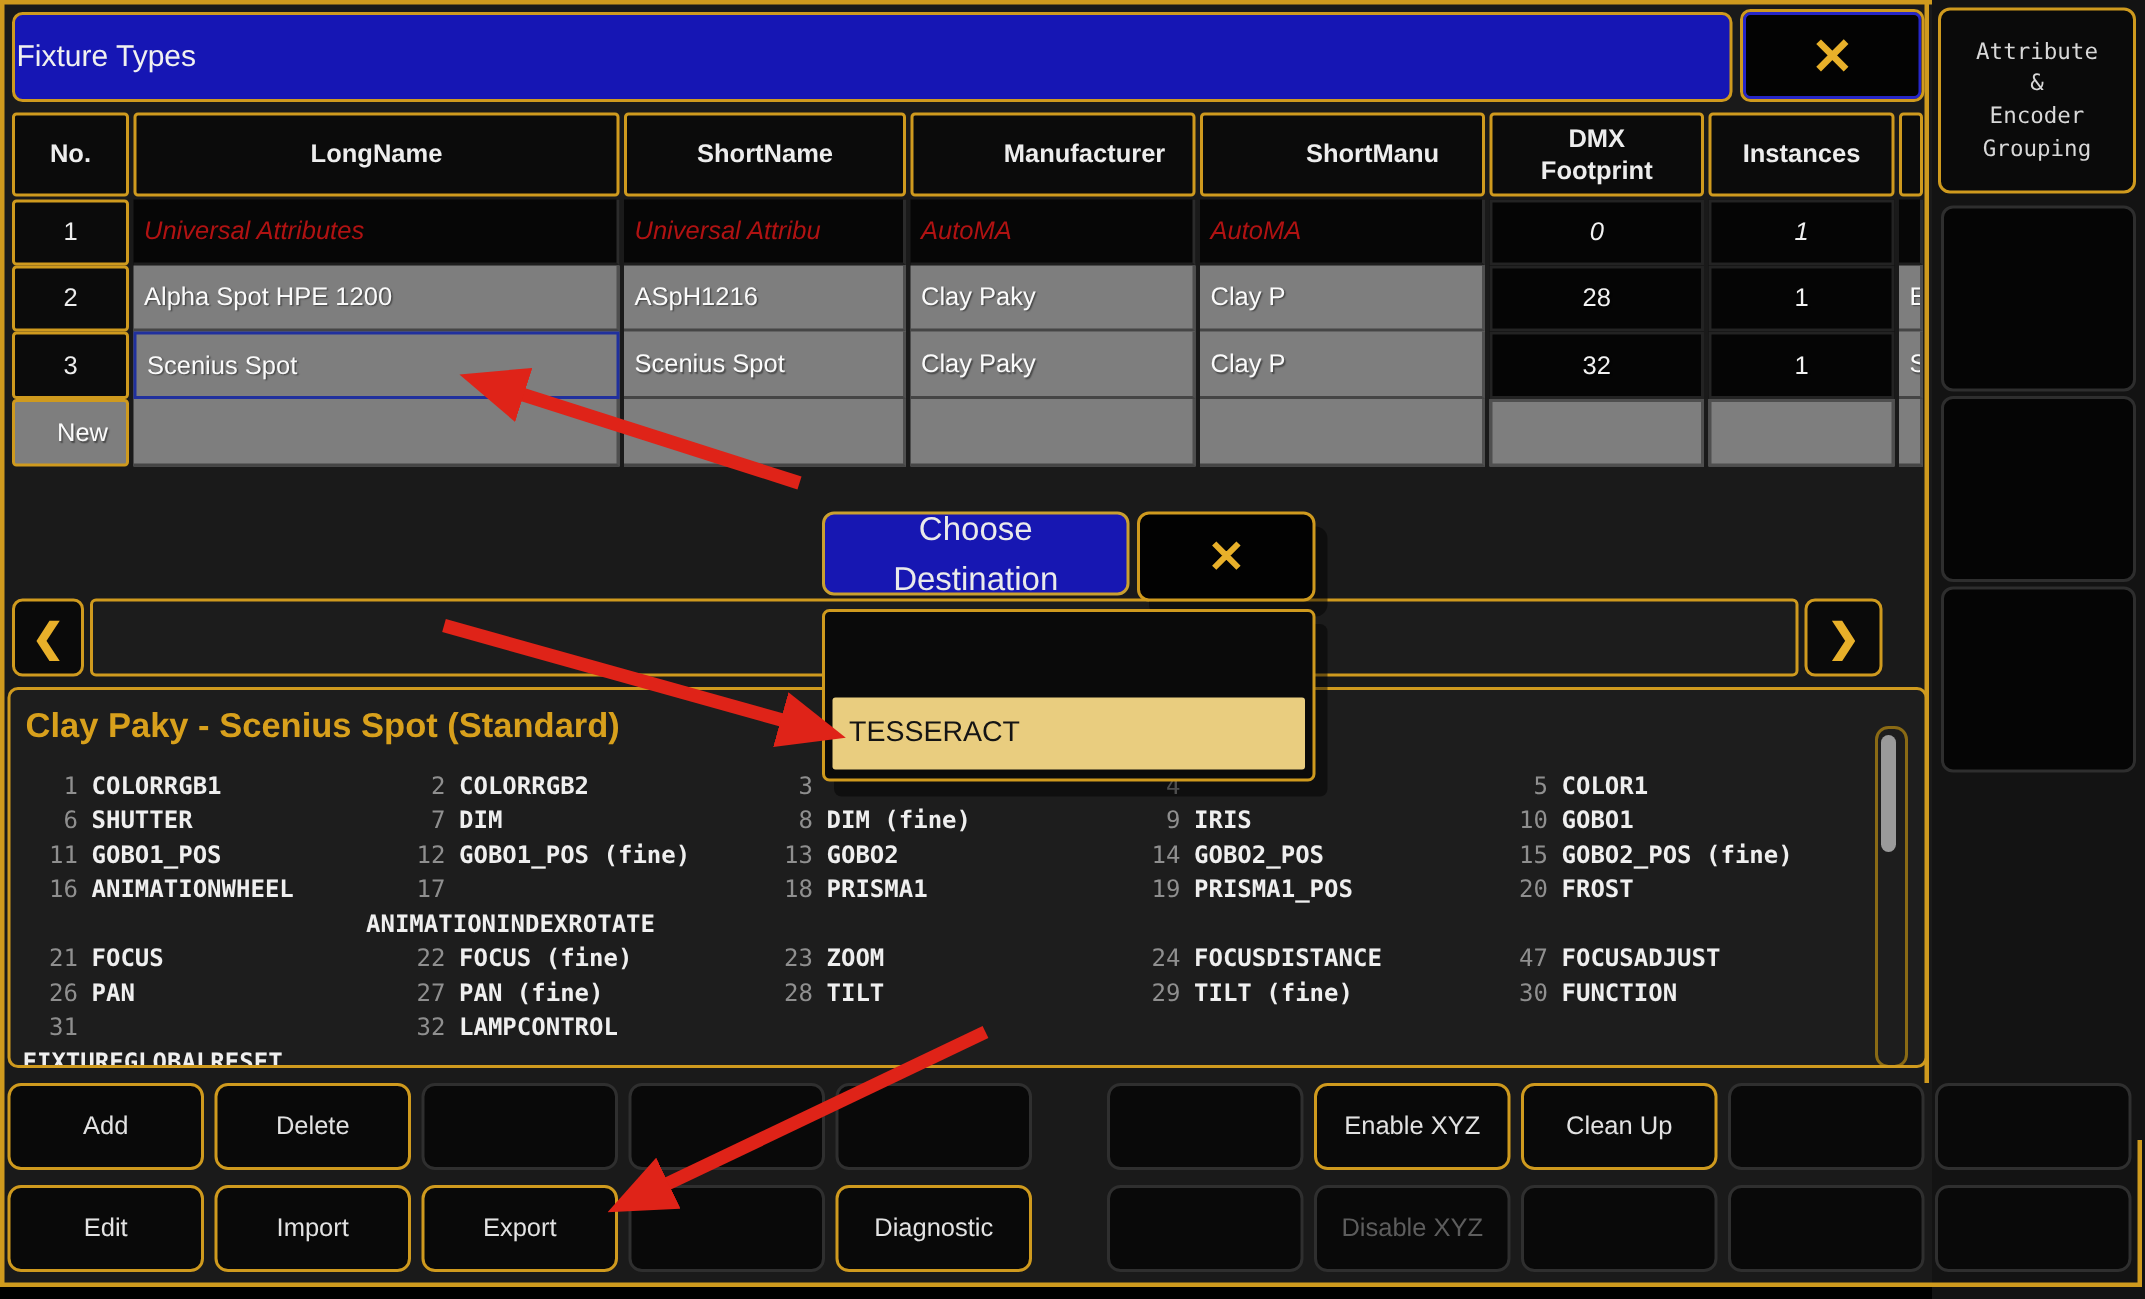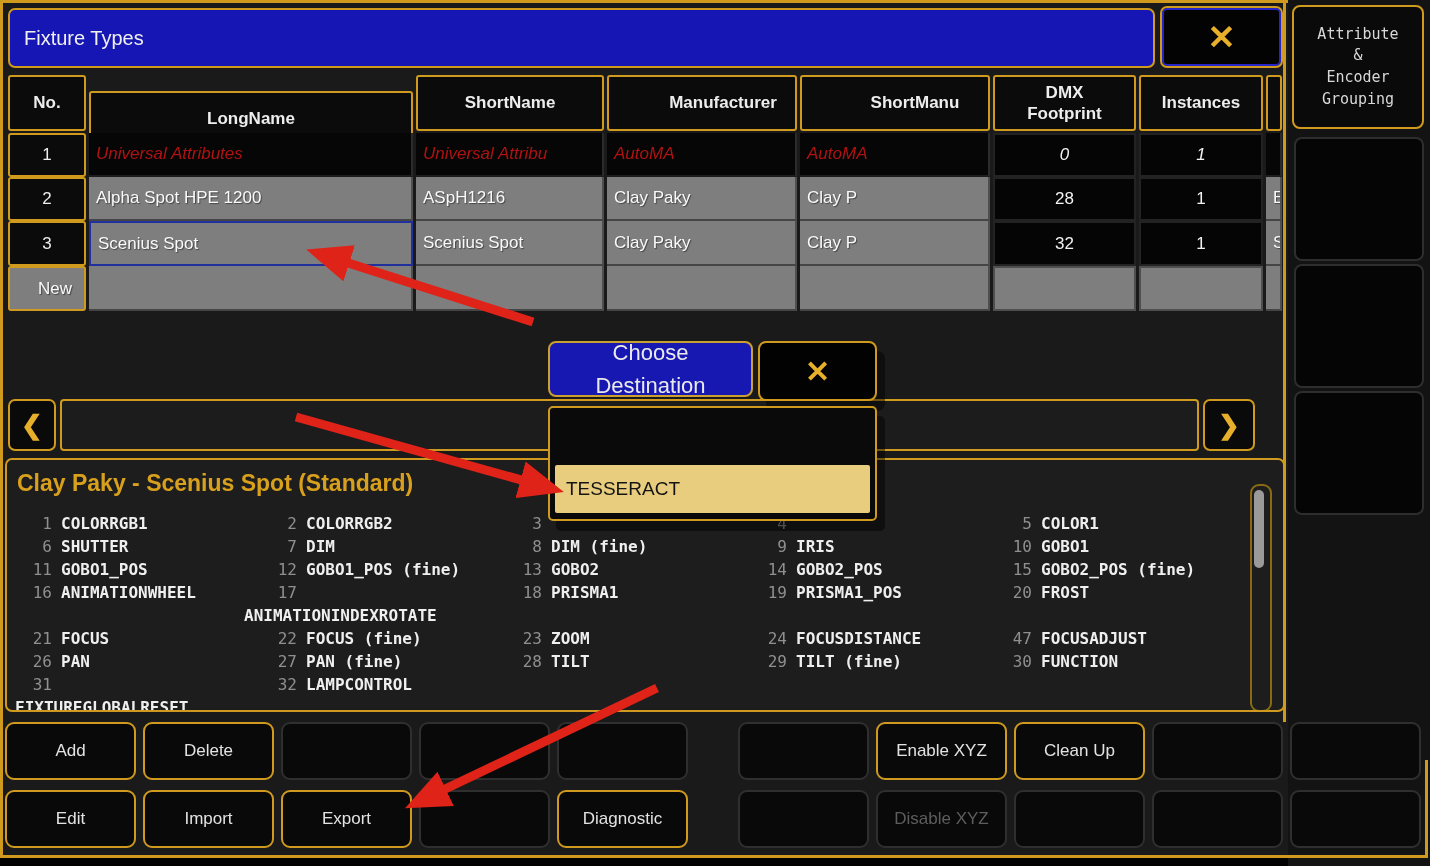--- a/index.html
+++ b/index.html
@@ -15,21 +15,21 @@
   .b{background:#cf9a1e;}
   .b-top{left:0;top:0;width:1288px;height:3px;}
   .b-left{left:0;top:0;width:3px;height:858px;}
   .b-bottom{left:0;top:855px;width:1428px;height:3px;}
   .b-right-inner{left:1283px;top:0;width:3px;height:722px;}
   .b-right-outer{left:1425px;top:760px;width:3px;height:96px;}
 
   
   .title-bar{left:8px;top:8px;width:1147px;height:60px;background:#1616b4;
     border:2px solid #cf9a1e;border-radius:7px;display:flex;align-items:center;
-    color:#f0f0f0;font-size:20px;padding-left:14px;}
+    color:#f0f0f0;font-size:20px;padding-left:1px;}
   .close-btn{left:1160px;top:6px;width:123px;height:62px;background:#030303;
     border:2px solid #cf9a1e;box-shadow:inset 0 0 0 2px #2626c8;border-radius:7px;
     display:flex;align-items:center;justify-content:center;
     color:#e8b02a;font-size:34px;font-weight:bold;}
 
   
   .attr-btn{left:1292px;top:5px;width:132px;height:124px;background:#0a0a0a;
     border:2px solid #cf9a1e;border-radius:8px;display:flex;align-items:center;justify-content:center;
     text-align:center;color:#d8d8d8;font-size:15px;white-space:pre-line;
     font-family:"DejaVu Sans Mono",monospace;line-height:1.45;}
@@ -129,21 +129,21 @@
 &amp;
 Encoder
 Grouping</span>
 </div>
 <div class="abs side-box sb1"></div>
 <div class="abs side-box sb2"></div>
 <div class="abs side-box sb3"></div>
 
 <div class="t-row hdr" style="top:75px;height:56px;font-weight:bold;">
   <div class="cell c-no" style="top:0;height:56px;">No.</div>
-  <div class="cell c-ln" style="top:16px;height:56px;">LongName</div>
+  <div class="cell c-ln" style="top:0;height:56px;">LongName</div>
   <div class="cell c-sn" style="top:0;height:56px;">ShortName</div>
   <div class="cell c-mf" style="top:0;height:56px;">Manufacturer</div>
   <div class="cell c-sm" style="top:0;height:56px;padding-left:40px;">ShortManu</div>
   <div class="cell c-dmx" style="top:0;height:56px;">DMX
 Footprint</div>
   <div class="cell c-inst" style="top:0;height:56px;">Instances</div>
   <div class="cell c-sl" style="top:0;height:56px;"></div>
 </div>
 
 <div class="t-row black" style="top:133px;height:44px;">

